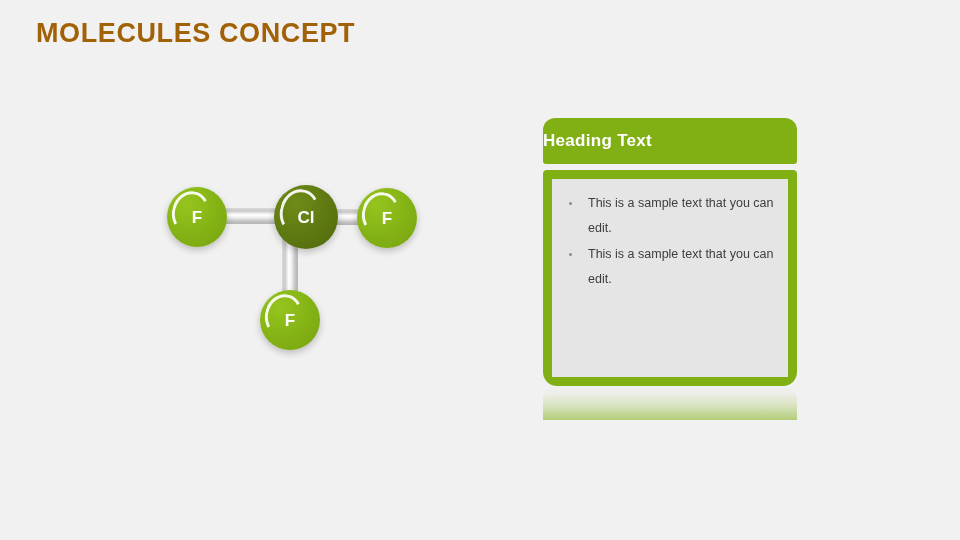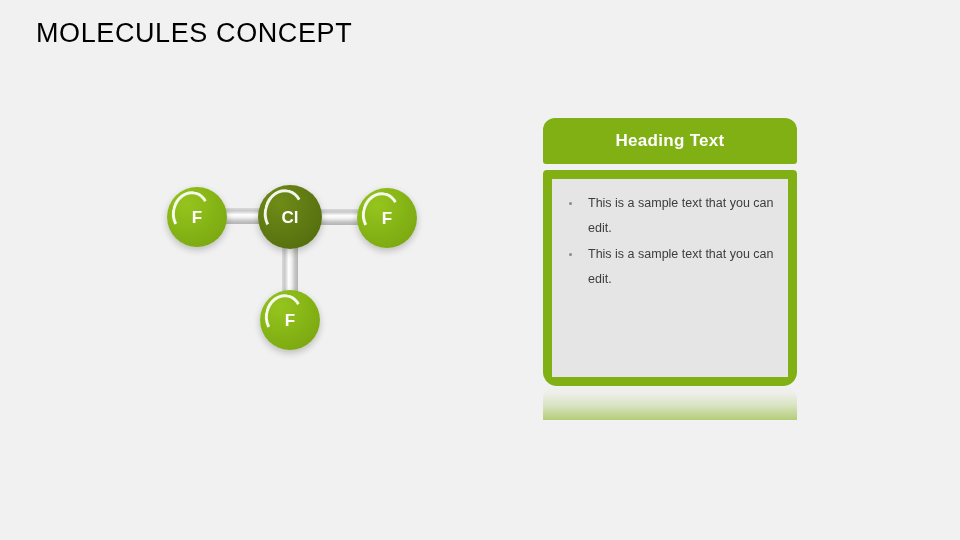--- a/index.html
+++ b/index.html
@@ -14,22 +14,22 @@
     overflow: hidden;
     position: relative;
   }
 
   
   #slide-title {
     position: absolute;
     left: 36px;
     top: 18px;
     font-size: 27px;
-    font-weight: normal;
-    color: #000000;
+    font-weight: bold;
+    color: #a16207;
     letter-spacing: 0.6px;
     white-space: nowrap;
   }
 
   
   #molecule {
     position: absolute;
     left: 150px;
     top: 160px;
     width: 300px;
@@ -88,21 +88,20 @@
     left: 543px;
     top: 118px;
     width: 254px;
   }
   #card-header {
     height: 46px;
     background: #80b014;
     border-radius: 12px 12px 3px 3px;
     display: flex;
     align-items: center;
-    justify-content: center;
   }
   #card-header-title {
     color: #ffffff;
     font-size: 17px;
     font-weight: bold;
     letter-spacing: 0.3px;
   }
   #card-gap { height: 6px; }
   #card-body {
     background: #80b014;
@@ -174,21 +173,21 @@
   <div class="atom f" style="left:207px; top:28px; width:60px; height:60px; font-size:17px;">
     <span class="hl"></span>
     <span class="glyph">F</span>
   </div>
 
   <div class="atom f" style="left:110px; top:130px; width:60px; height:60px; font-size:17px;">
     <span class="hl"></span>
     <span class="glyph">F</span>
   </div>
 
-  <div class="atom cl" style="left:108px; top:25px; width:64px; height:64px; font-size:17px;">
+  <div class="atom cl" style="left:124px; top:25px; width:64px; height:64px; font-size:17px;">
     <span class="hl"></span>
     <span class="glyph">Cl</span>
   </div>
 </div>
 
 <div id="info-card">
 
   <div id="card-header">
     <span id="card-header-title">Heading Text</span>
   </div>

